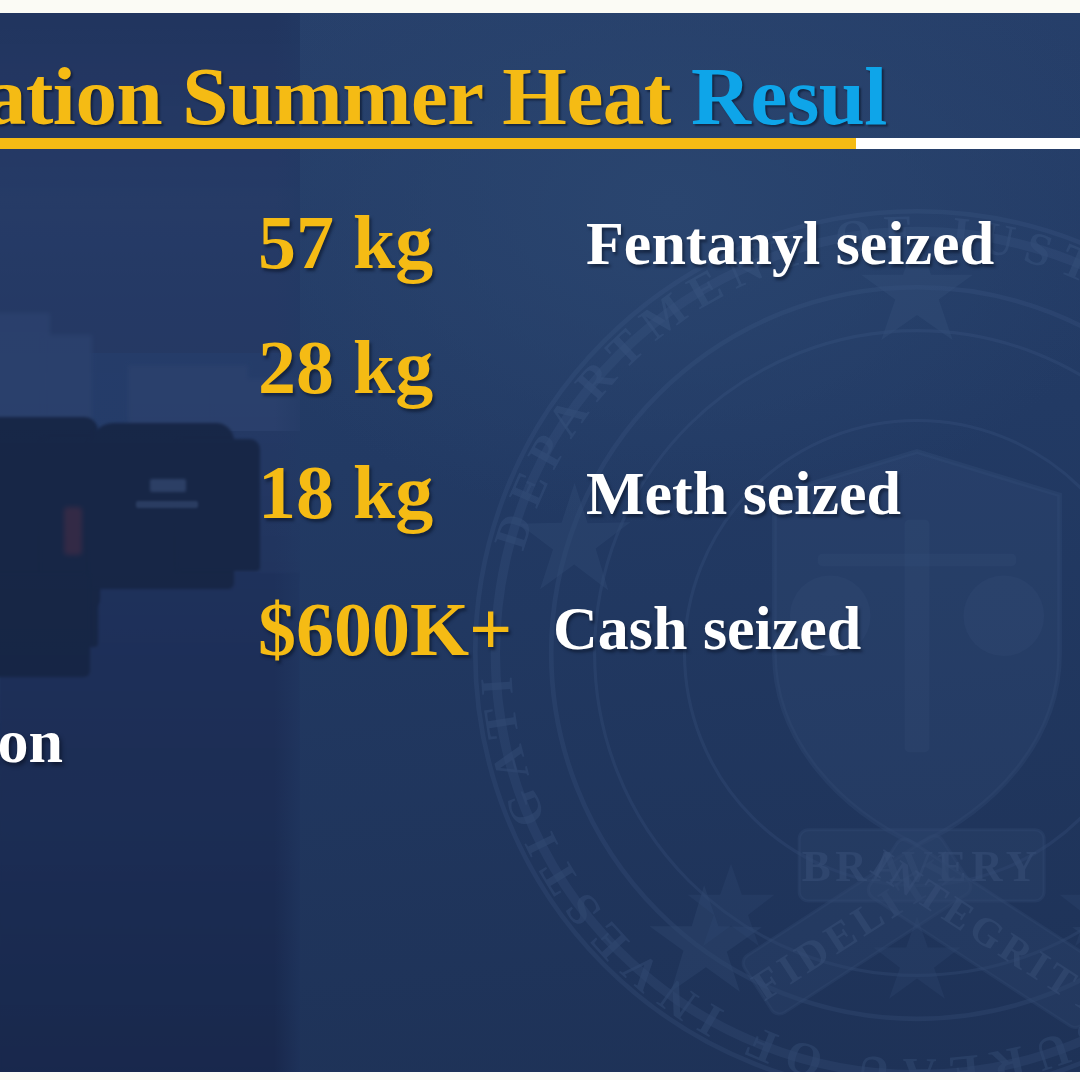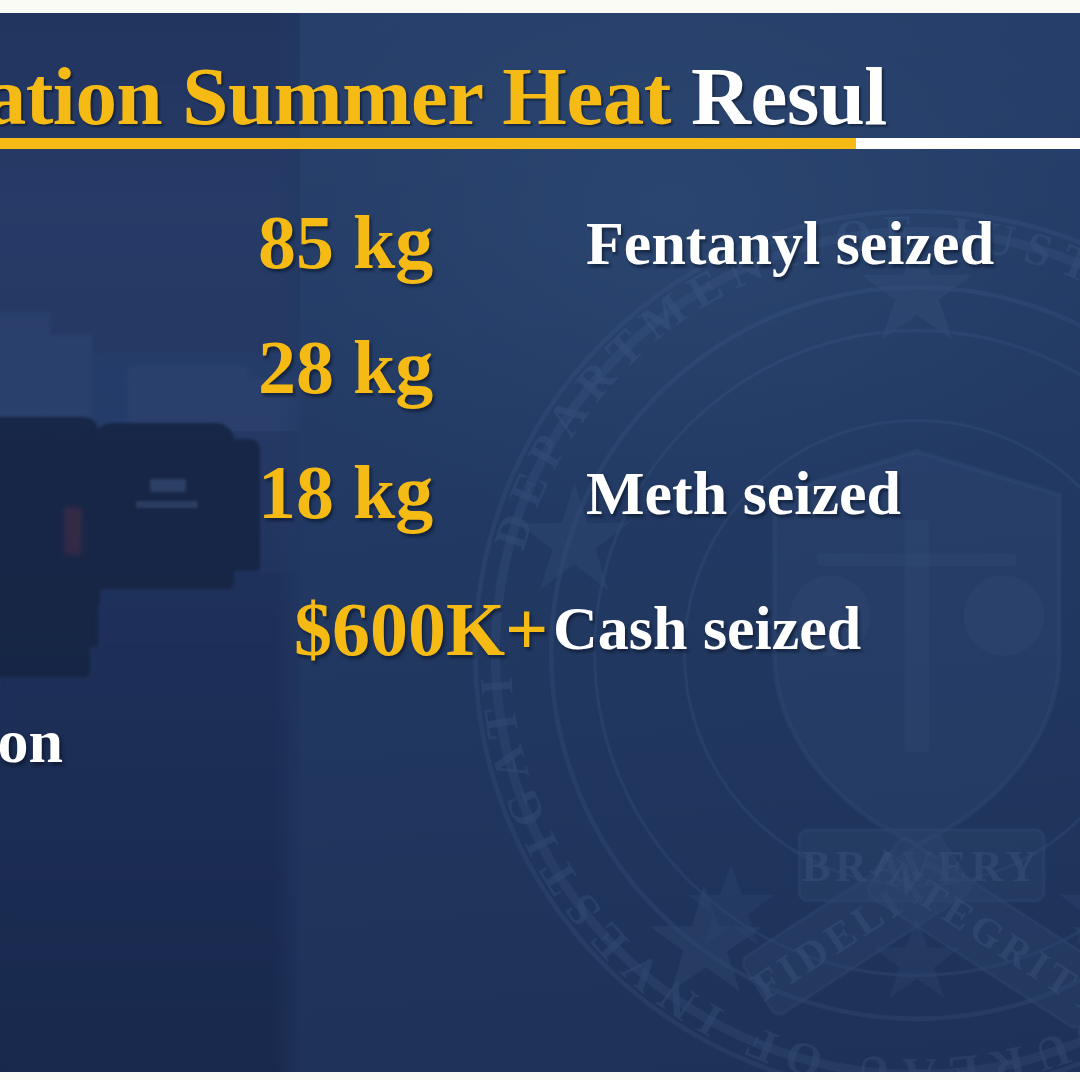--- a/index.html
+++ b/index.html
@@ -149,21 +149,21 @@
     font-size:83px;
     letter-spacing:-0.5px;
     white-space:nowrap;
     display:inline;
   }
   .title-gold {
     color:#F5BB14;
     text-shadow:2px 2px 2px rgba(8,16,34,.55);
   }
   .title-white {
-    color:#ffffff;
+    color:#0ea5e9;
     text-shadow:2px 2px 2px rgba(8,16,34,.55);
   }
   
   .title-rule {
     position:absolute;
     left:-12px; top:138px;
     width:1100px; height:11px;
     z-index:20;
   }
   .title-rule .rule-gold {
@@ -209,21 +209,21 @@
     top:16px;
     font-family:"Liberation Serif", serif;
     font-weight:700;
     font-size:62px;
     line-height:1;
     color:#FFFFFF;
     text-shadow:2px 3px 3px rgba(8,16,34,.55);
     white-space:nowrap;
   }
   
-  .stat-row.cash .stat-value { top:20px;margin-left:36px; }
+  .stat-row.cash .stat-value { top:20px; }
   .stat-row.cash .stat-label { left:553px; top:26px; }
 
   
   .caption {
     position:absolute;
     font-family:"Liberation Serif", serif;
     font-weight:700;
     font-size:62px;
     line-height:1;
     color:#FFFFFF;
@@ -336,21 +336,21 @@
   <div class="title-rule">
     <div class="rule-gold"></div>
     <div class="rule-white"></div>
   </div>
 
   <div class="caption two">version</div>
 
   <div class="stats">
 
     <div class="stat-row">
-      <div class="stat-value">85 kg</div>
+      <div class="stat-value">57 kg</div>
       <div class="stat-label">Fentanyl seized</div>
     </div>
 
     <div class="stat-row">
       <div class="stat-value">28 kg</div>
     </div>
 
     <div class="stat-row">
       <div class="stat-value">18 kg</div>
       <div class="stat-label">Meth seized</div>

